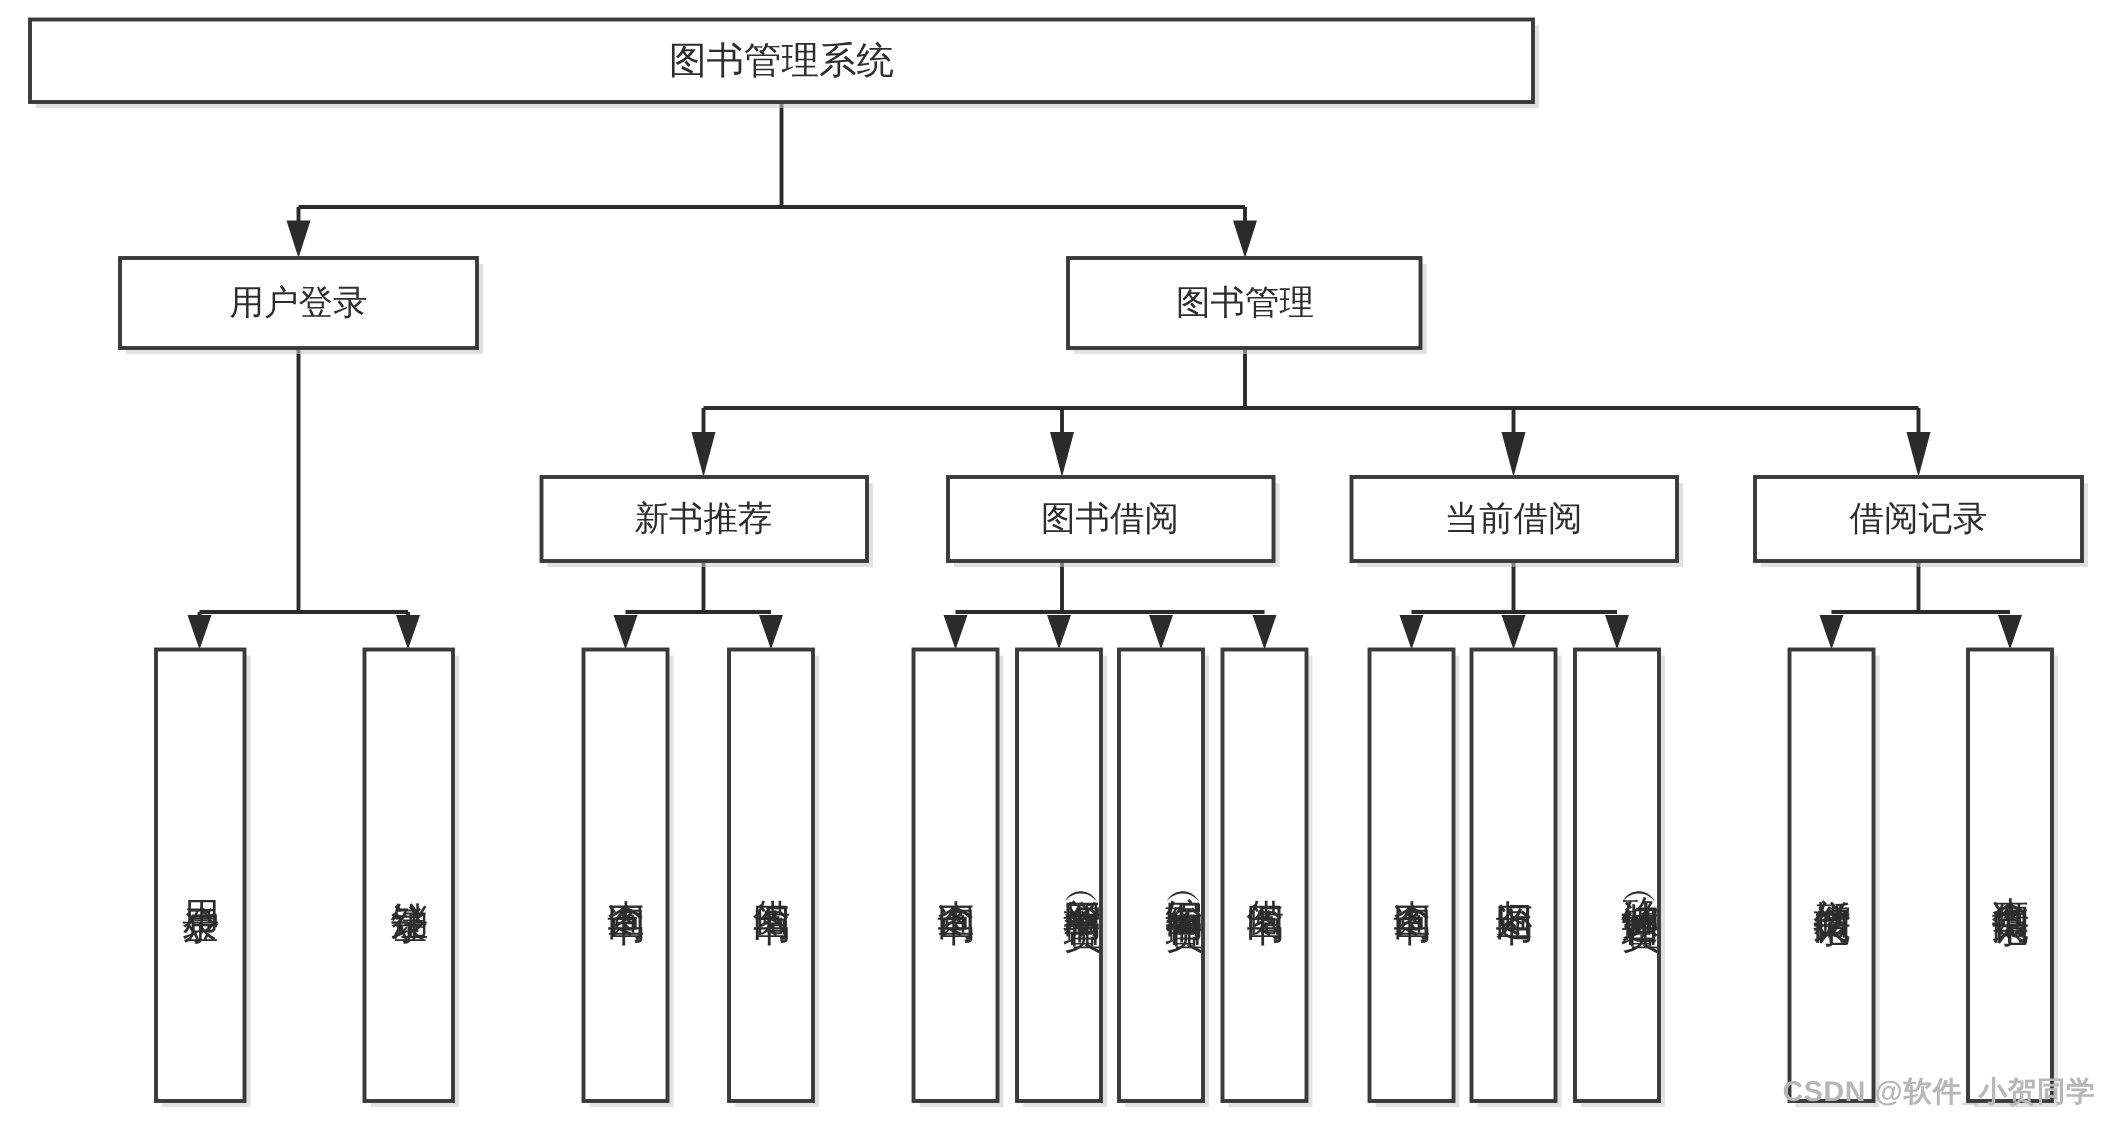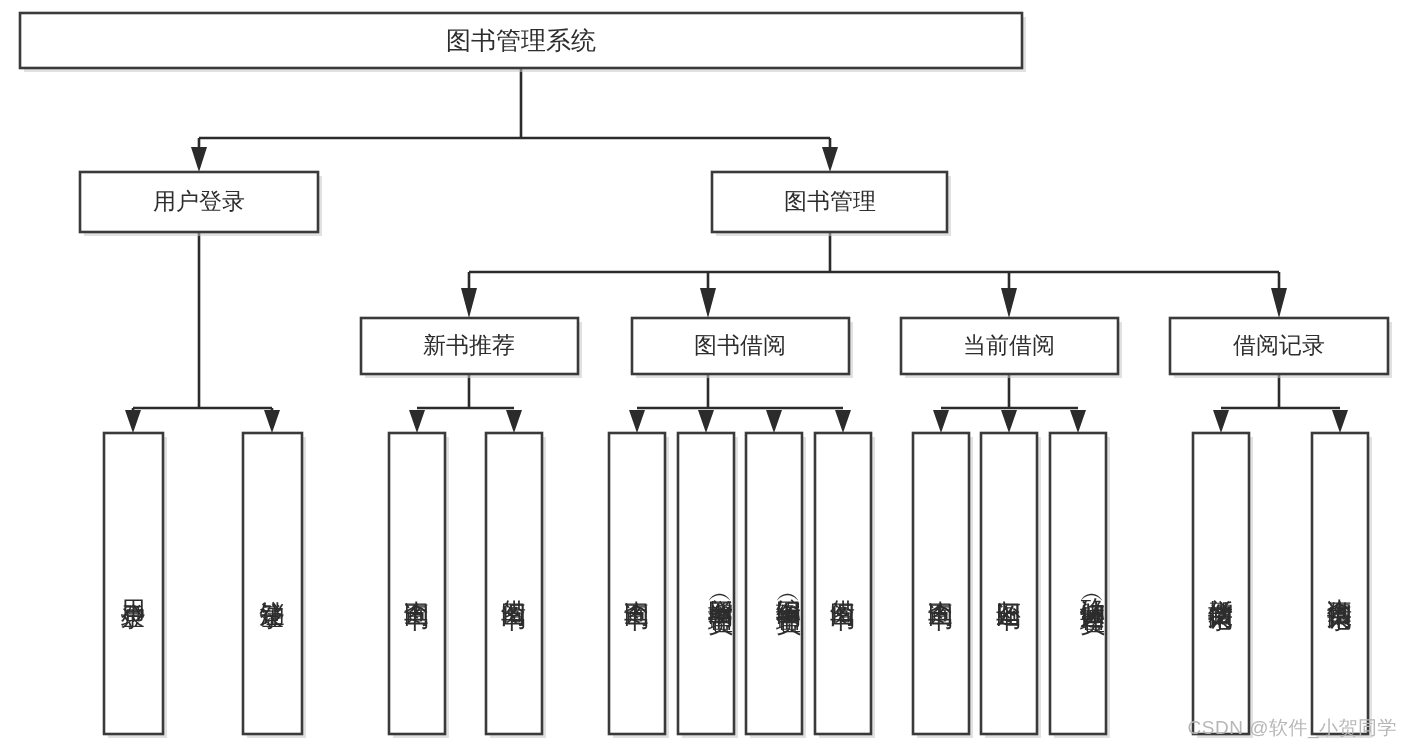--- a/index.html
+++ b/index.html
@@ -48,20 +48,21 @@
 
   #watermark{
     position:absolute;
     right:8px;bottom:6px;
     font-family:"Liberation Sans","DejaVu Sans",sans-serif;
     font-size:19px;
     color:#b7b7b7;
     letter-spacing:.5px;
     white-space:nowrap;
     user-select:none;
+    font-weight:bold;
   }
 </style>
 </head>
 <body>
 
 <div id="diagram-root">
 
   <svg id="diagram-svg" viewBox="0 0 1405 747">
     <defs></defs>
 

